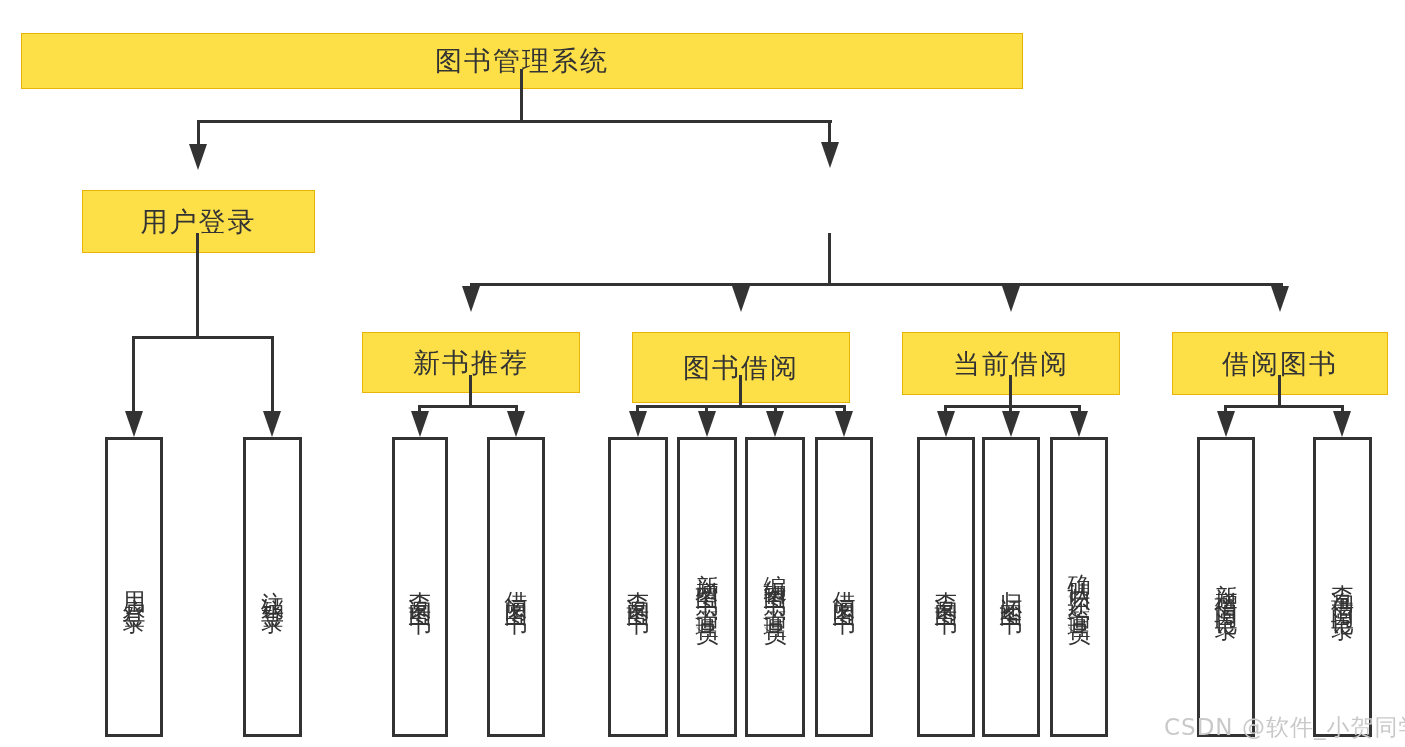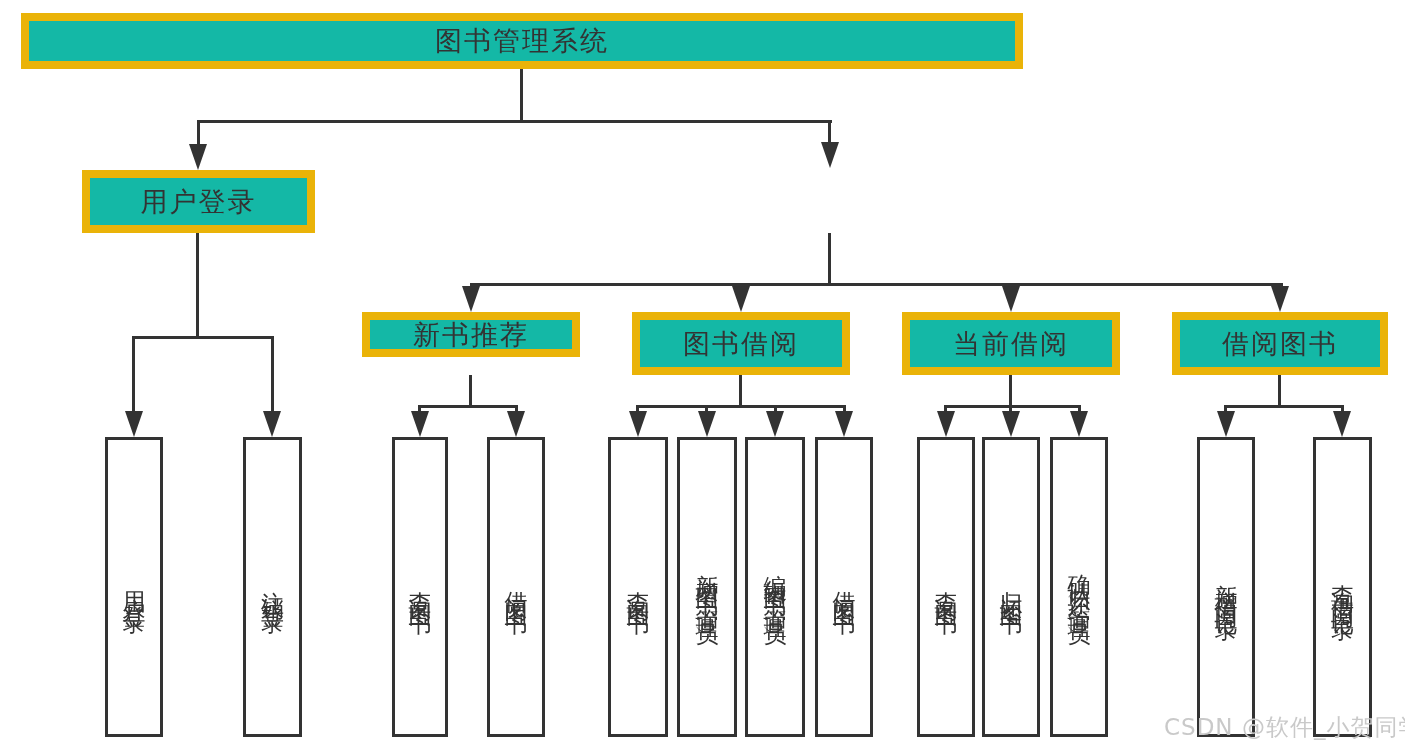--- a/index.html
+++ b/index.html
@@ -11,29 +11,30 @@
   #stage {
     position: relative;
     width: 1405px;
     height: 747px;
     background: #ffffff;
     overflow: hidden;
   }
   .box {
     position: absolute;
     box-sizing: border-box;
-    border: 8px solid #eab308;
-    background: #14b8a6;
+    border: 1px solid #eab308;
+    background: #fde047;
     color: #333333;
     display: flex;
     align-items: center;
     justify-content: center;
     font-size: 27px;
     letter-spacing: 2px;
     white-space: nowrap;
+    margin-top: 20px;
   }
   .vbox {
     position: absolute;
     box-sizing: border-box;
     border: 3px solid #333333;
     background: #ffffff;
     color: #333333;
     display: flex;
     align-items: center;
     justify-content: center;
@@ -95,22 +96,22 @@
   <div class="hline" style="left:470px; top:283px; width:813px;"></div>
   <div class="vline" style="left:470px; top:283px; height:8px;"></div>
   <div class="arr" style="left:462px; top:286px;"></div>
   <div class="vline" style="left:740px; top:283px; height:8px;"></div>
   <div class="arr" style="left:732px; top:286px;"></div>
   <div class="vline" style="left:1010px; top:283px; height:8px;"></div>
   <div class="arr" style="left:1002px; top:286px;"></div>
   <div class="vline" style="left:1279px; top:283px; height:8px;"></div>
   <div class="arr" style="left:1271px; top:286px;"></div>
 
-  <div class="box" style="left:362px; top:312px; width:218px; height:45px;">新书推荐</div>
-  <div class="box" style="left:632px; top:312px; width:218px; height:63px;">图书借阅</div>
+  <div class="box" style="left:362px; top:312px; width:218px; height:61px;">新书推荐</div>
+  <div class="box" style="left:632px; top:312px; width:218px; height:71px;">图书借阅</div>
   <div class="box" style="left:902px; top:312px; width:218px; height:63px;">当前借阅</div>
   <div class="box" style="left:1172px; top:312px; width:216px; height:63px;">借阅图书</div>
 
   <div class="vline" style="left:469px; top:375px; height:30px;"></div>
   <div class="hline" style="left:418px; top:405px; width:100px;"></div>
   <div class="vline" style="left:418px; top:405px; height:10px;"></div>
   <div class="arr" style="left:411px; top:411px;"></div>
   <div class="vline" style="left:515px; top:405px; height:10px;"></div>
   <div class="arr" style="left:507px; top:411px;"></div>
 

